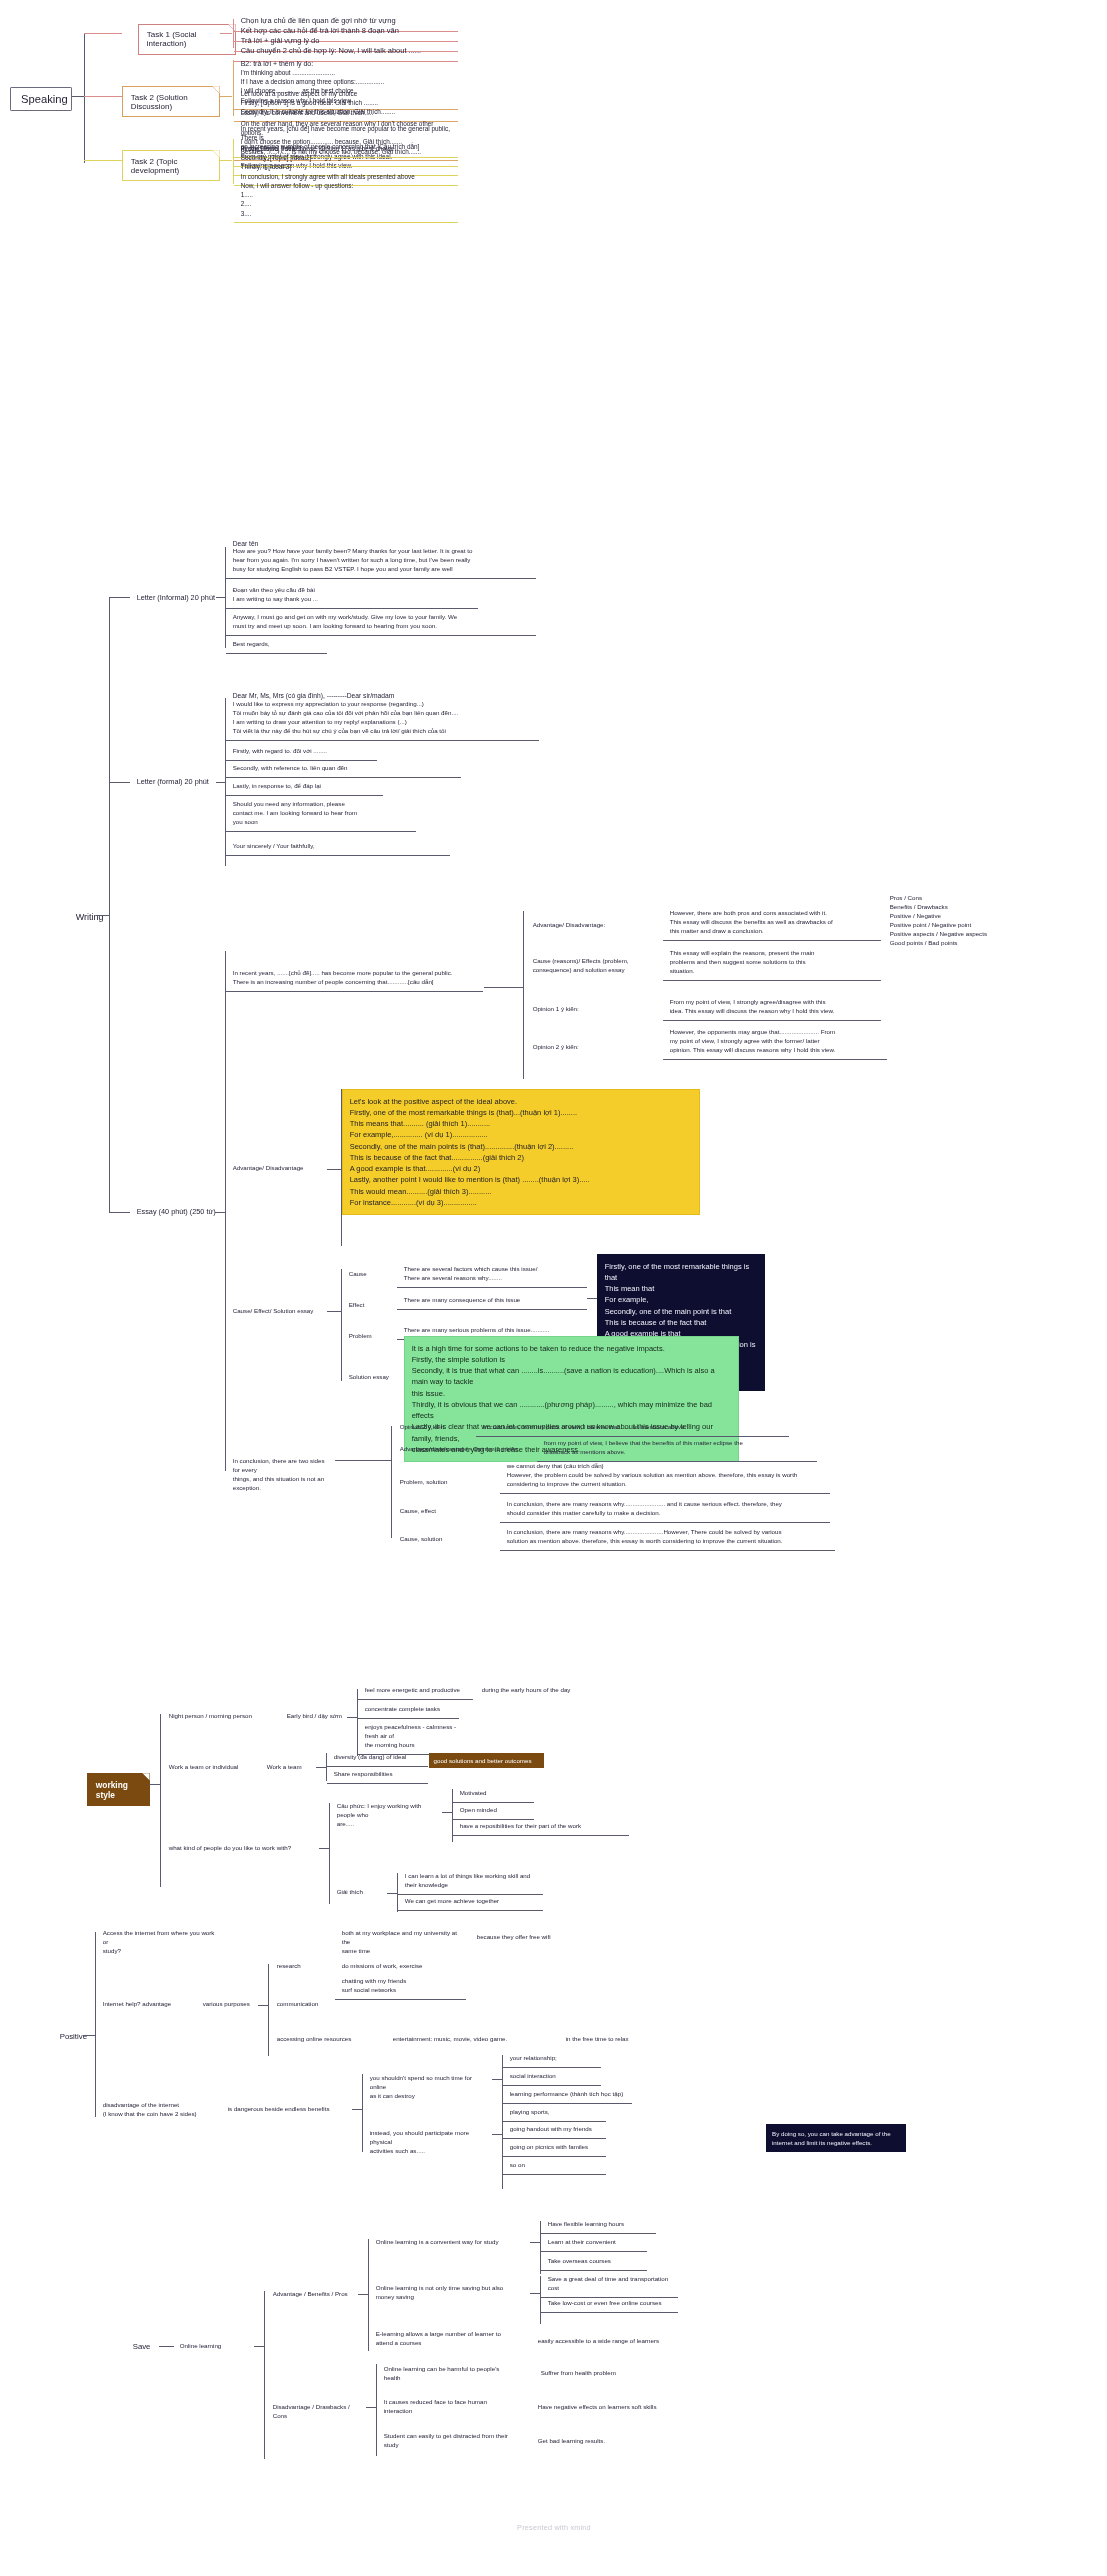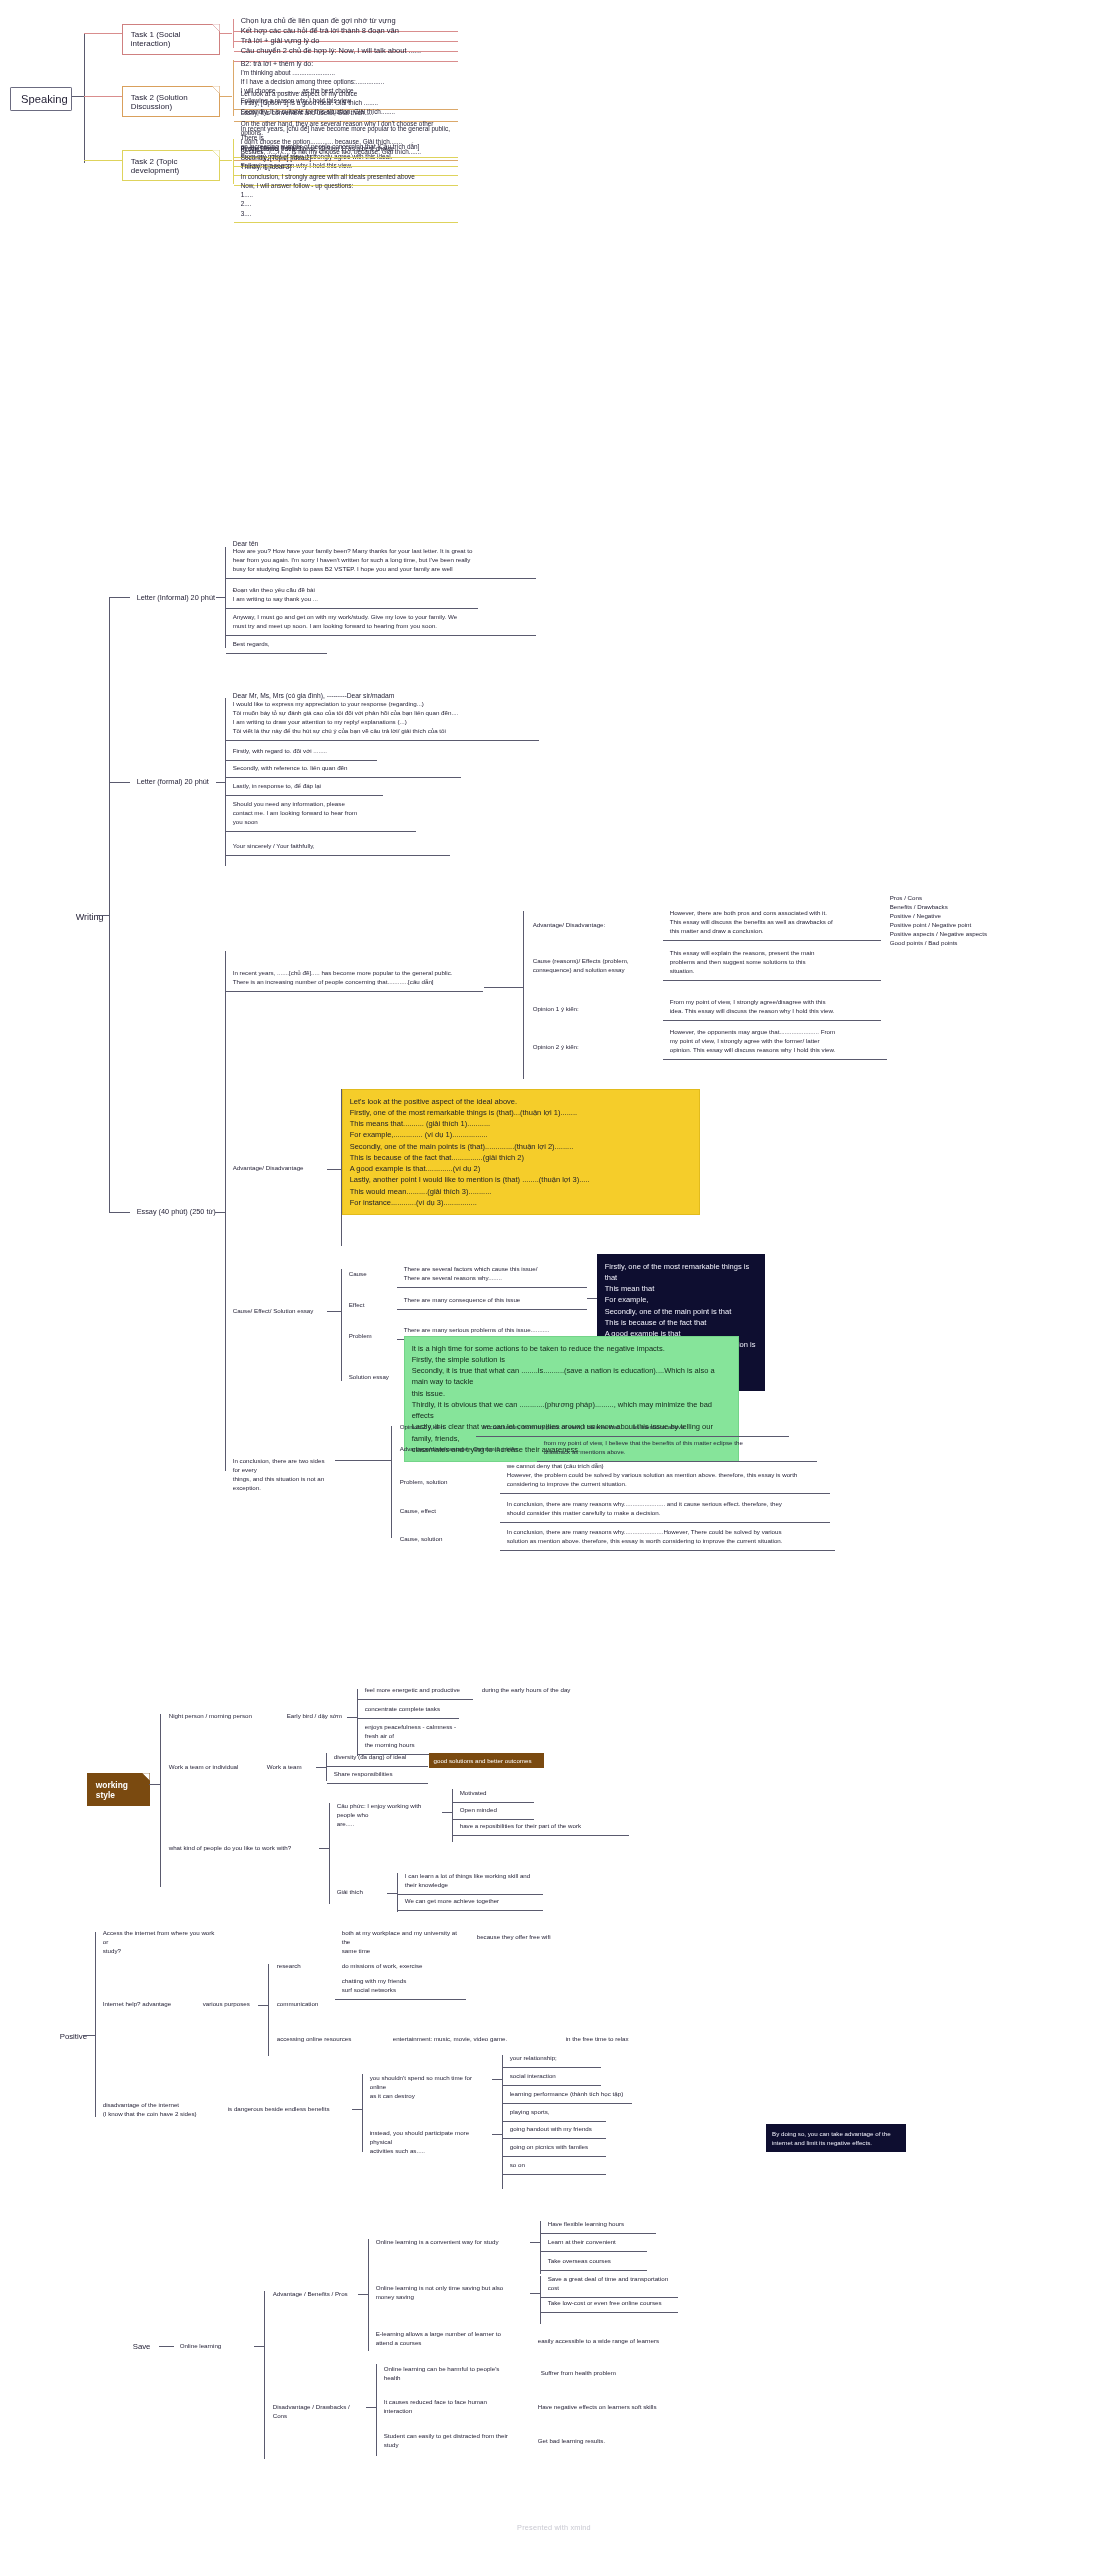--- a/index.html
+++ b/index.html
@@ -57,21 +57,21 @@
   .fold {
     position:absolute;
     background:#fff;
     font-size:8px;
     padding:5.6px 7.8px;
   }
   .fold .corner {
     position:absolute; right:-0.6px; top:-0.6px;
     width:7.8px; height:7.8px;
   }
-  .fold.red { border:0.9px solid #cf8080; }
+  .fold.red { border:0.9px solid #cf8080;margin-left:16px; }
   .fold.org { border:0.9px solid #d9a05c; }
   .fold.yel { border:0.9px solid #ded35c; }
   .fold.brown {
     background:#7a4a10; color:#fff; border:0.9px solid #7a4a10;
     font-size:8.4px; font-weight:600;
   }
 
   
   .box { position:absolute; font-size:7.5px; line-height:1.5; white-space:pre-line; padding:5.6px 6.7px; }
   .box.yellow { background:#f5cd2a; color:#1d1d28; border:0.7px solid #e2bb1c; }

